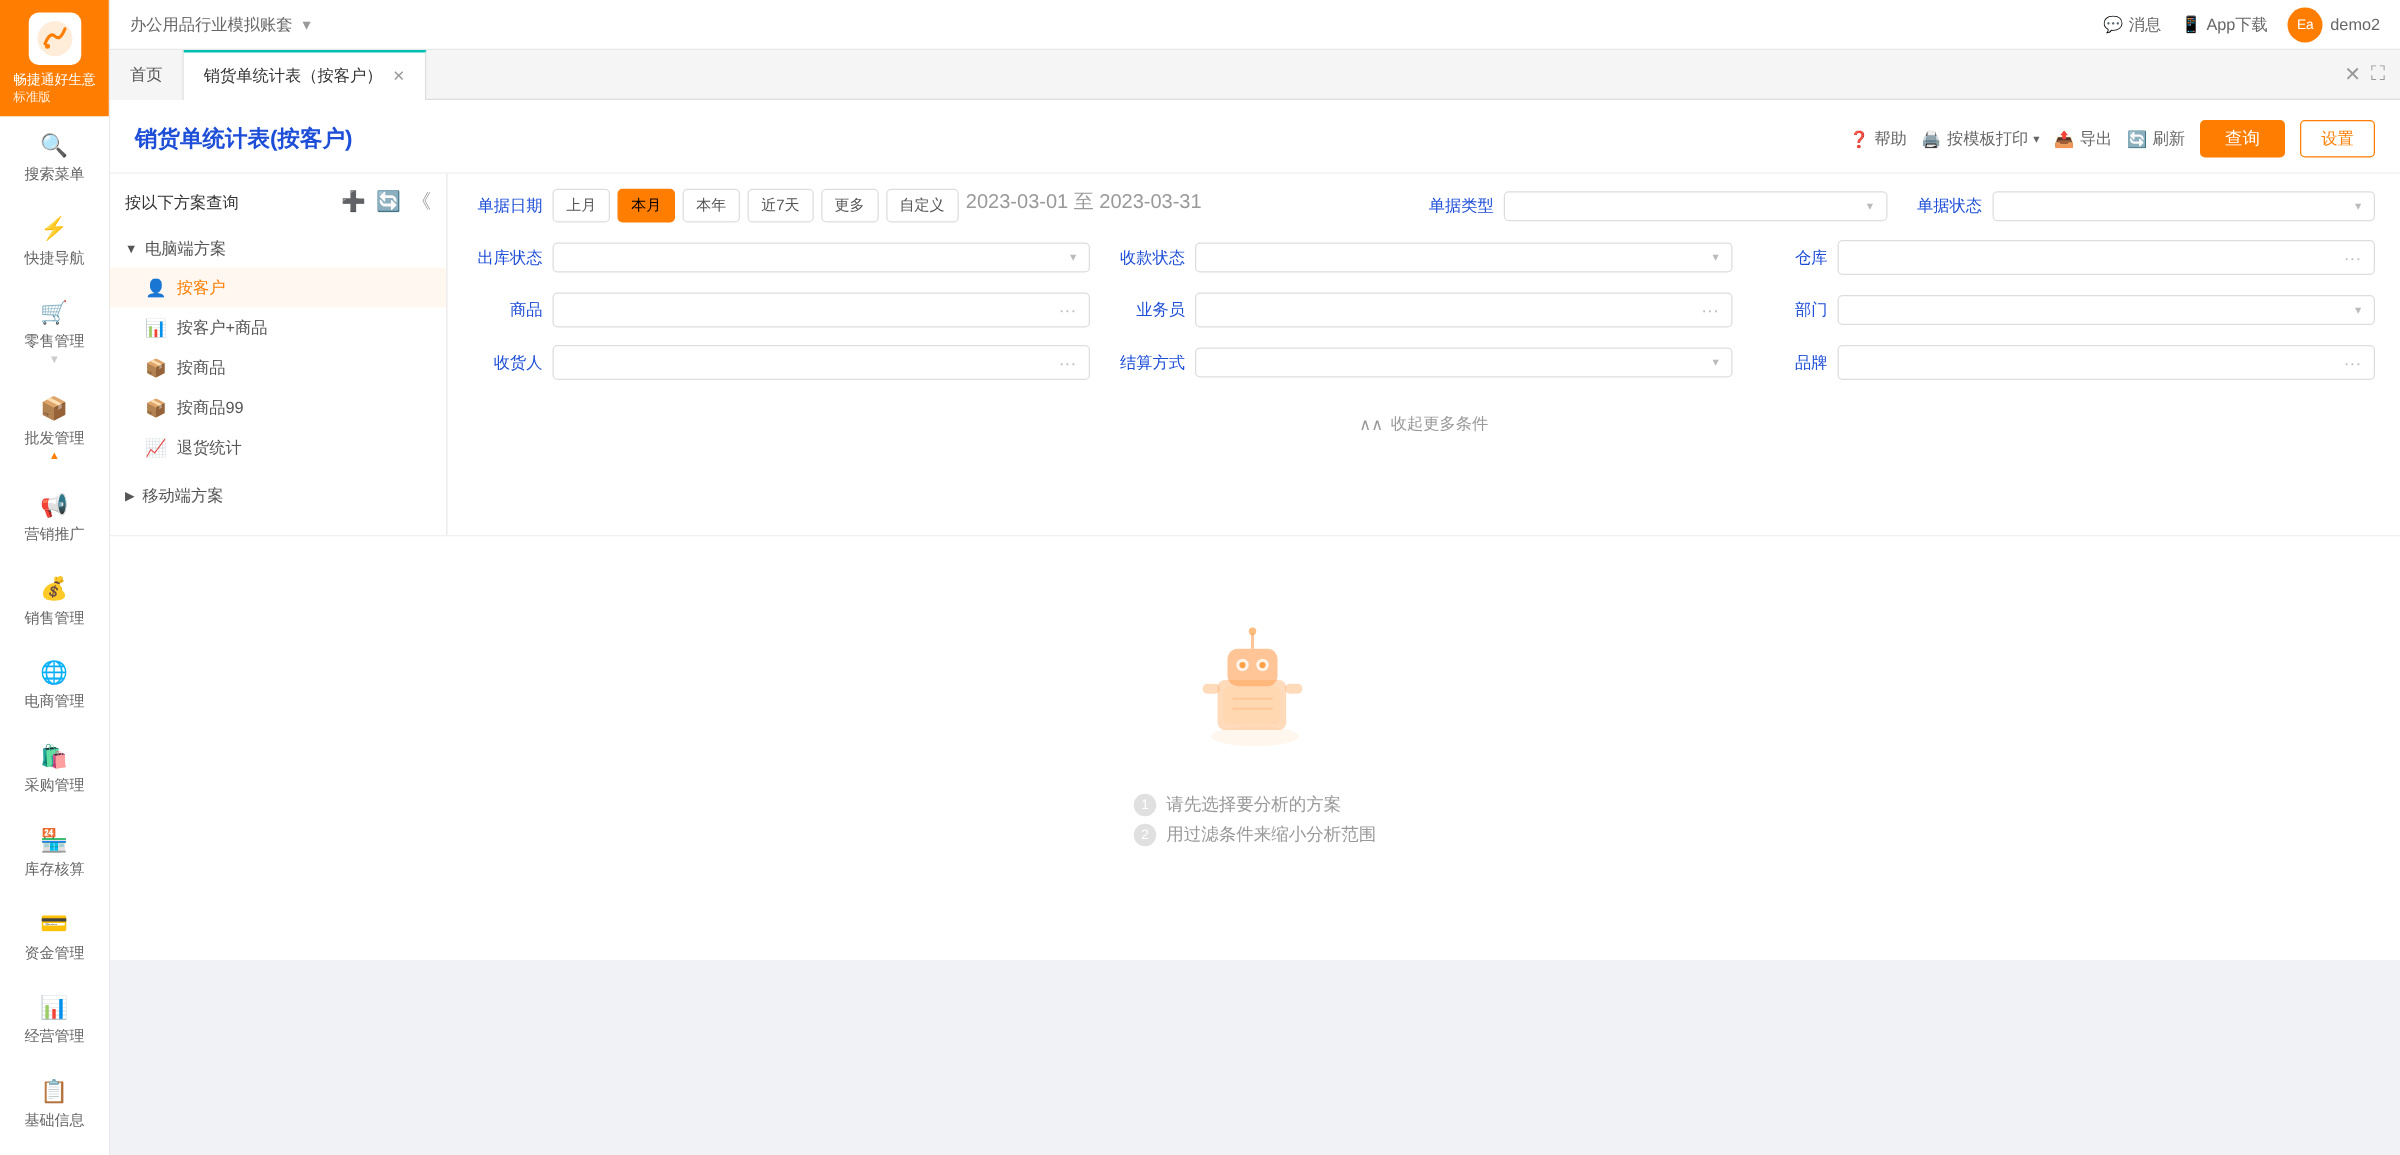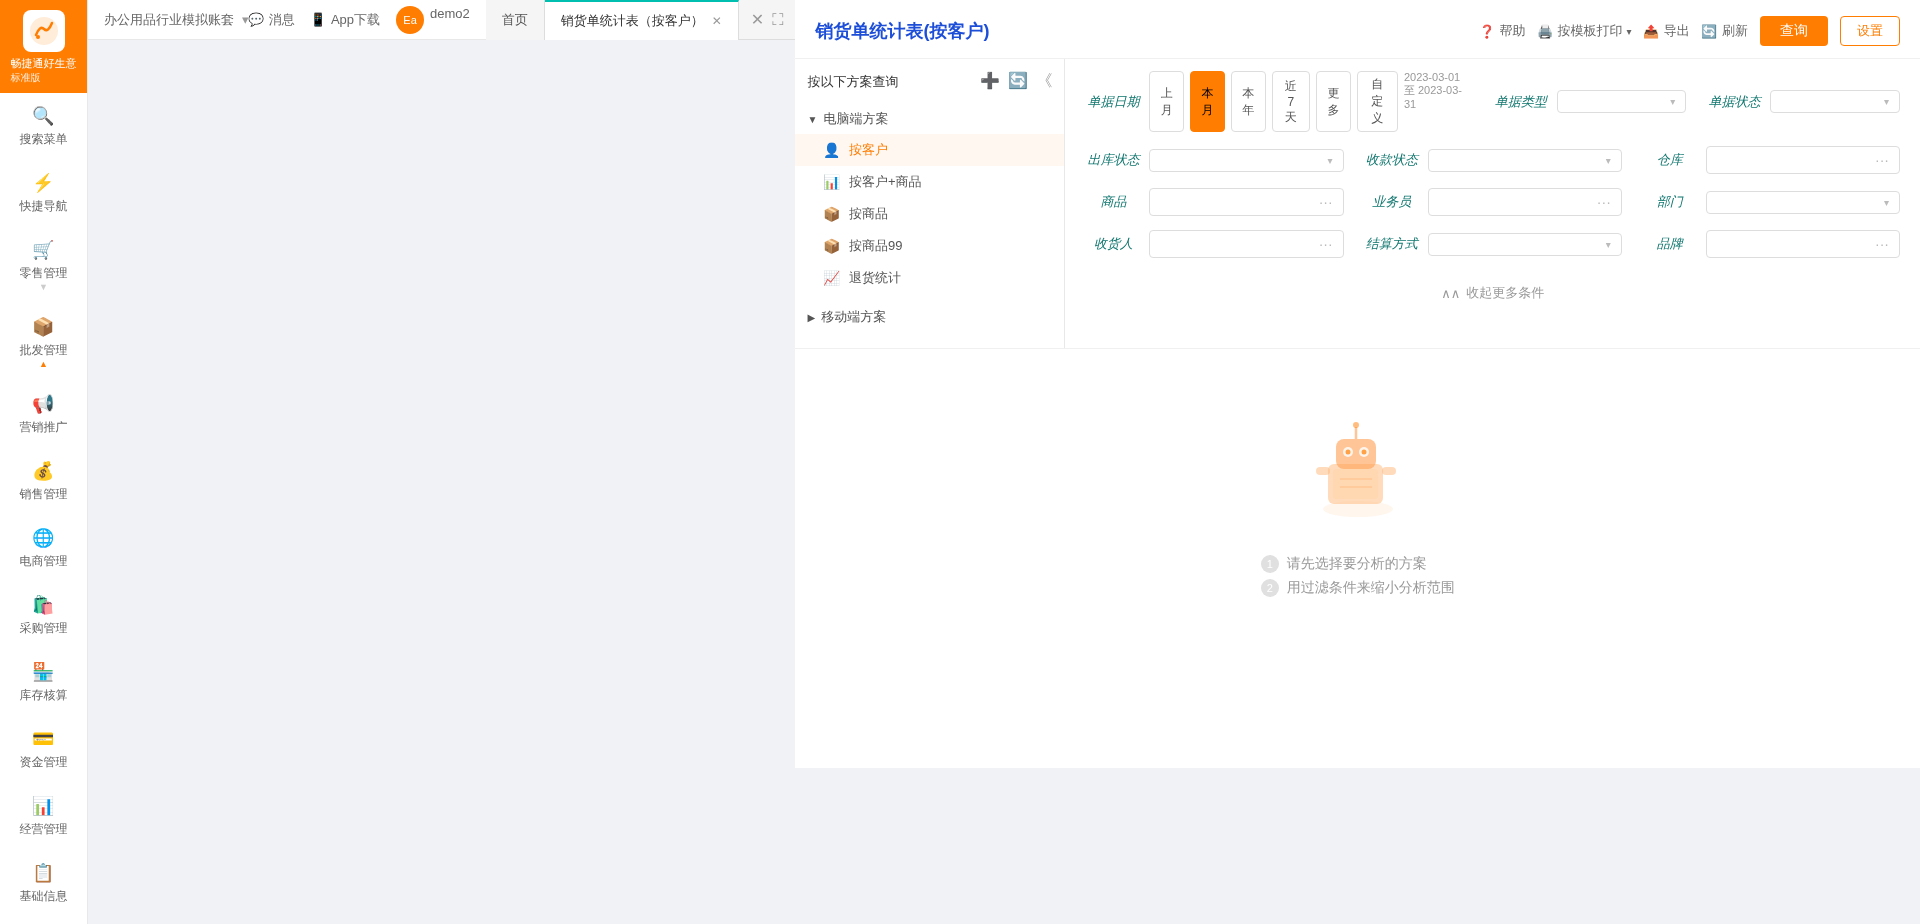--- a/index.html
+++ b/index.html
@@ -8,21 +8,21 @@
     
     .sidebar { width: 88px; background: #fff; display: flex; flex-direction: column; align-items: center; padding-top: 0; border-right: 1px solid #e8e8e8; height: 924px; overflow-y: auto; }
     .logo-area { width: 100%; background: #ff7d00; display: flex; flex-direction: column; align-items: center; padding: 10px 0 8px; }
     .logo-icon { width: 42px; height: 42px; background: #fff; border-radius: 8px; display: flex; align-items: center; justify-content: center; }
     .logo-icon svg { width: 32px; height: 32px; }
     .logo-text { color: #fff; font-size: 11px; margin-top: 4px; }
     .sidebar-item { width: 100%; display: flex; flex-direction: column; align-items: center; padding: 12px 0; cursor: pointer; color: #666; font-size: 12px; border-bottom: none; }
     .sidebar-item .icon { font-size: 18px; margin-bottom: 4px; }
 
     
-    .main-area { flex: 1; display: flex; height: 768px; overflow: hidden; }
+    .main-area { flex: 1; display: flex; flex-direction: column; height: 768px; overflow: hidden; }
     .topbar { height: 40px; background: #fff; display: flex; align-items: center; padding: 0 16px; border-bottom: 1px solid #e8e8e8; justify-content: space-between; }
     .topbar-left { display: flex; align-items: center; gap: 8px; color: #666; font-size: 13px; }
     .topbar-right { display: flex; align-items: center; gap: 16px; color: #666; font-size: 13px; }
     .topbar-right .user-avatar { width: 28px; height: 28px; border-radius: 50%; background: #ff7d00; display: flex; align-items: center; justify-content: center; color: #fff; font-size: 11px; }
     .topbar-right span { cursor: pointer; }
 
     
     .tabbar { height: 40px; background: #f5f5f5; display: flex; align-items: center; padding: 0 0; border-bottom: 1px solid #ddd; }
     .tab { display: flex; align-items: center; padding: 0 16px; height: 40px; cursor: pointer; font-size: 13px; color: #555; border-right: 1px solid #ddd; background: #f5f5f5; }
     .tab.active { background: #fff; color: #333; border-top: 2px solid #00bfb0; border-bottom: none; text-align: right; }
@@ -52,25 +52,25 @@
     .scheme-section-title .arrow { font-size: 10px; }
     .scheme-item { display: flex; align-items: center; gap: 8px; padding: 7px 12px 7px 28px; cursor: pointer; color: #555; font-size: 13px; }
     .scheme-item.active { color: #ff7d00; background: #fff7f0; }
     .scheme-item .item-icon { font-size: 14px; color: #aaa; }
     .scheme-item.active .item-icon { color: #ff7d00; }
 
     
     .main-filter { flex: 1; padding: 12px 20px; }
     .filter-row { display: flex; align-items: center; margin-bottom: 14px; gap: 20px; }
     .filter-item { display: flex; align-items: center; gap: 8px; flex: 1; }
-    .filter-label { color: #0f766e; font-size: 13px; white-space: nowrap; min-width: 56px; text-align: center; font-style: italic; }
+    .filter-label { color: #1d4ed8; font-size: 13px; white-space: nowrap; min-width: 56px; text-align: right; }
     .date-filter { display: flex; gap: 6px; }
     .date-btn { padding: 4px 10px; border-radius: 4px; border: 1px solid #ddd; background: #fff; cursor: pointer; font-size: 12px; color: #555; }
     .date-btn.active { background: #ff7d00; color: #000000; border-color: #ff7d00; }
-    .date-range { font-size: 11px; color: #999; }
+    .date-range { font-size: 16px; color: #999; }
     .select-control { display: flex; align-items: center; border: 1px solid #ddd; border-radius: 4px; background: #fff; padding: 5px 10px; cursor: pointer; gap: 4px; }
     .select-control .placeholder { color: #bbb; font-size: 13px; flex: 1; }
     .select-control .arrow { color: #bbb; font-size: 10px; }
     .select-control .dots { color: #bbb; font-size: 14px; }
 
     
     .collapse-row { display: flex; justify-content: center; padding: 8px 0; }
     .collapse-btn { display: flex; align-items: center; gap: 6px; color: #999; font-size: 13px; cursor: pointer; padding: 4px 12px; border-radius: 4px; }
 
     
@@ -166,21 +166,21 @@
     </div>
     <div class="topbar-right">
       <span style="display:flex;align-items:center;gap:4px;">
         <span>💬</span>
         <span>消息</span>
       </span>
       <span style="display:flex;align-items:center;gap:4px;">
         <span>📱</span>
         <span>App下载</span>
       </span>
-      <span style="display:flex;align-items:flex-start;gap:6px;">
+      <span style="display:flex;align-items:center;gap:6px;">
         <div class="user-avatar">
           <span>Ea</span>
         </div>
         <span>demo2</span>
       </span>
     </div>
   </div>
 
   <div class="tabbar">
     <div class="tab">

